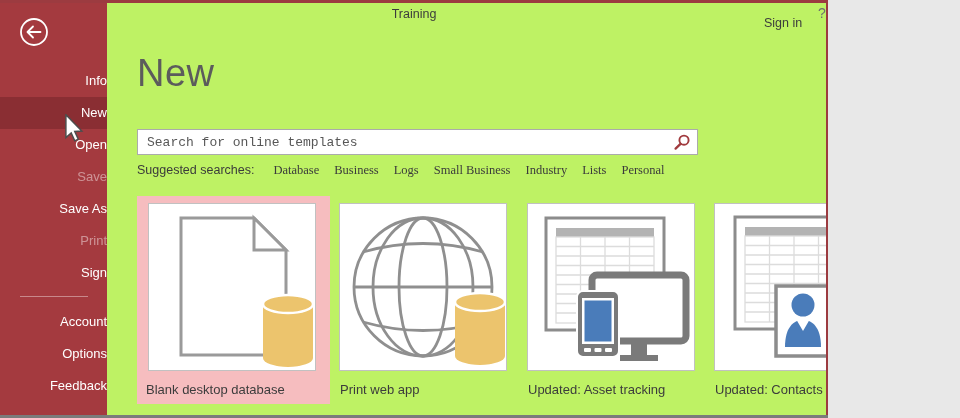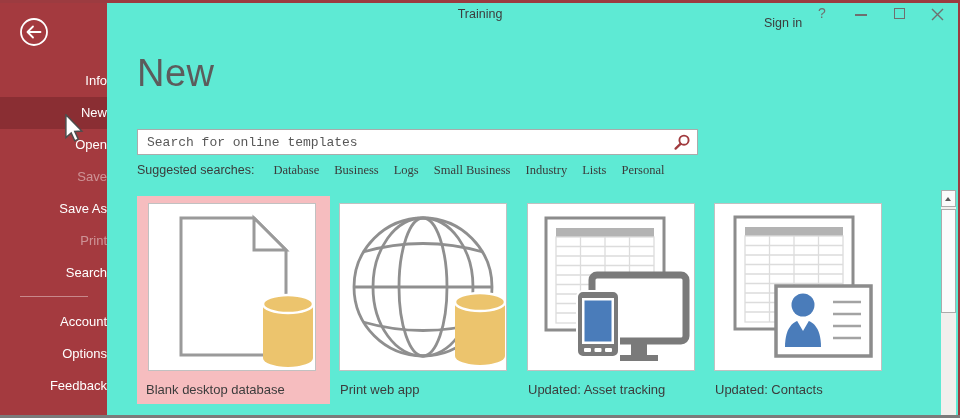--- a/index.html
+++ b/index.html
@@ -1,17 +1,17 @@
 <!DOCTYPE html>
 <html style="--sidebar_red: #a43a3f; --selected_red: #8a2e33; --border_red: #9c3b40; --selection_pink: #f6bdbf; --db_gold: #ecc46d; --icon_blue: #4a7cba; --search_red: #a13a3e;"><head>
 <meta charset="utf-8">
 <style>
   html,body{margin:0;padding:0;background:#e8e8e8;}
   .win{
-    position:relative;width:960px;height:418px;background:#5eead4;
+    position:relative;width:828px;height:418px;background:#bef264;
     overflow:hidden;font-family:"Liberation Sans",sans-serif;
     -webkit-font-smoothing:antialiased;
   }
   
   .frame-top{position:absolute;left:0;top:0;width:960px;height:3px;background:var(--border_red);z-index:50;}
   .frame-right{position:absolute;right:0;top:0;width:2px;height:418px;background:var(--border_red);z-index:50;}
   .frame-bottom{position:absolute;left:0;bottom:0;width:960px;height:3px;background:#7b7b7b;z-index:50;}
 
   
   .tb-title{position:absolute;left:0;right:0;top:7px;text-align:center;font-size:12.5px;color:#3c3c3c;pointer-events:none;}
@@ -79,21 +79,21 @@
         <circle cx="15" cy="15" r="13" fill="none" stroke="#ffffff" stroke-width="1.8"></circle>
         <path d="M14,9.5 L8.5,15 L14,20.5 M8.8,15 H21.5" fill="none" stroke="#ffffff" stroke-width="1.8" stroke-linecap="round" stroke-linejoin="round"></path>
       </svg>
     </div>
     <div class="side-item" style="top:65px">Info</div>
     <div class="side-item selected" style="top:97px">New</div>
     <div class="side-item" style="top:129px">Open</div>
     <div class="side-item disabled" style="top:161px">Save</div>
     <div class="side-item" style="top:193px">Save As</div>
     <div class="side-item disabled" style="top:225px">Print</div>
-    <div class="side-item" style="top:257px">Search</div>
+    <div class="side-item" style="top:257px">Sign</div>
     <div class="side-divider"></div>
     <div class="side-item" style="top:306px">Account</div>
     <div class="side-item" style="top:338px">Options</div>
     <div class="side-item" style="top:370px">Feedback</div>
   </div>
 
   <div class="page-title">New</div>
 
   <div class="searchbox">
     <input type="text" placeholder="Search for online templates" style="">

